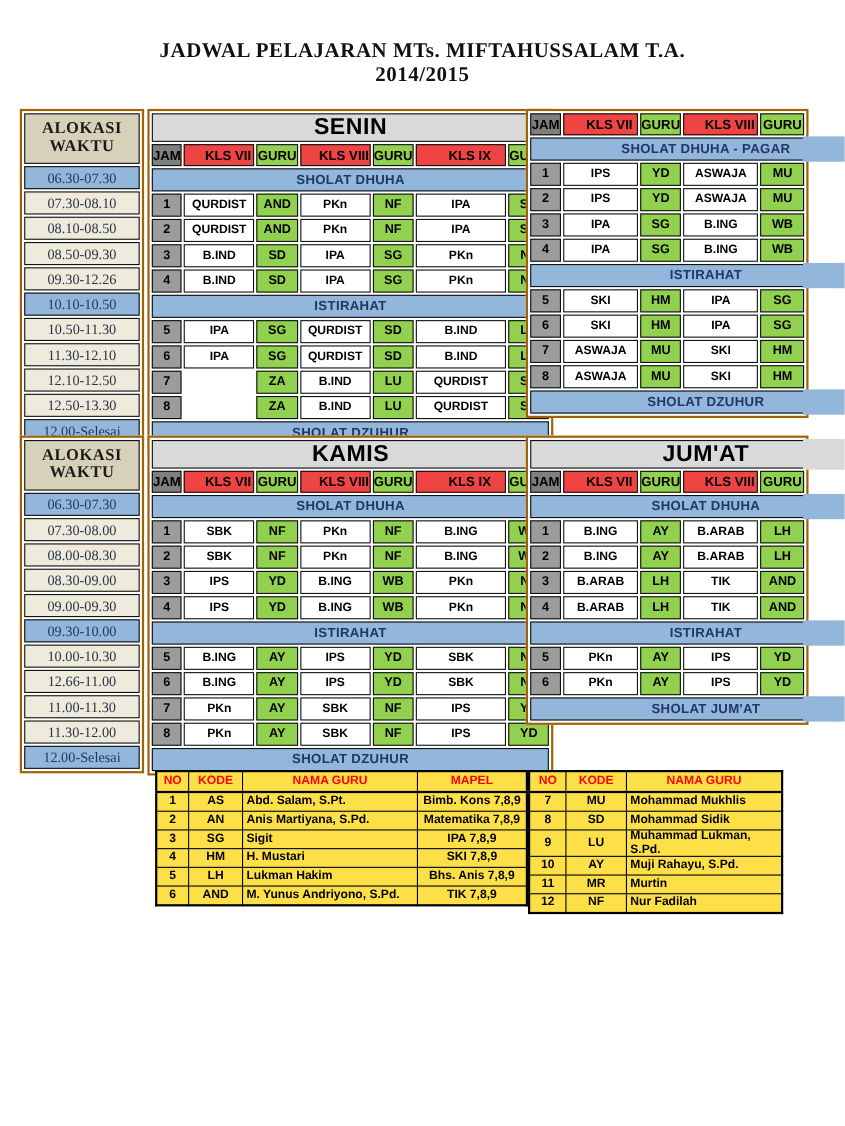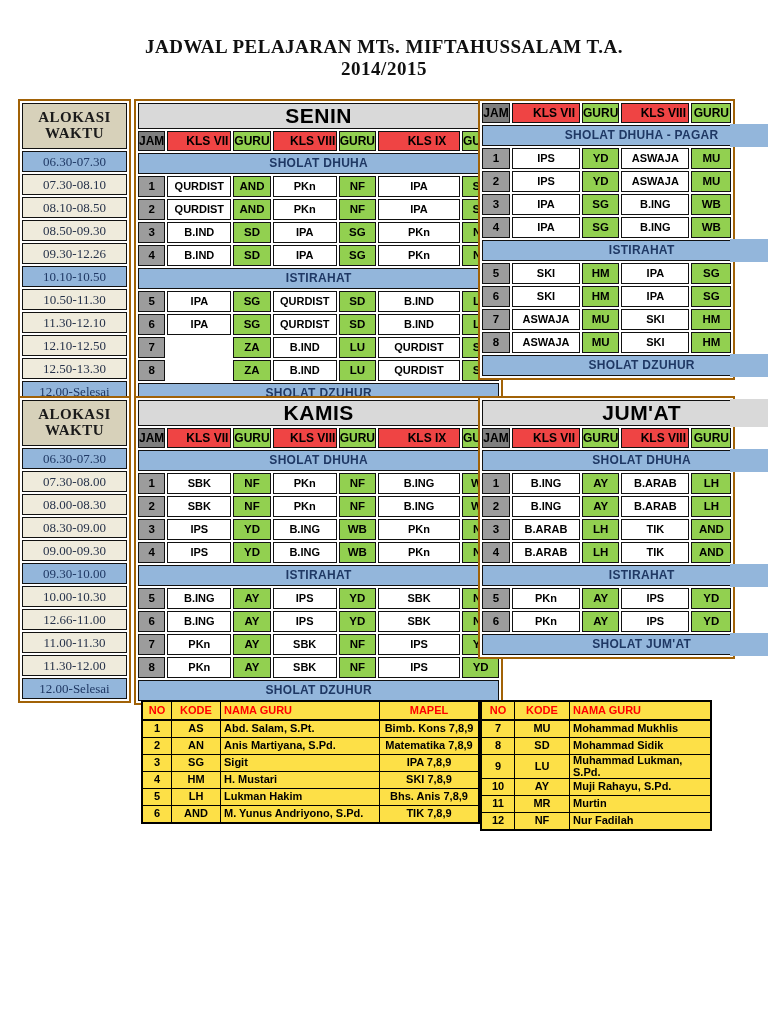--- a/index.html
+++ b/index.html
@@ -68,21 +68,21 @@
       padding:0 3px;background:#fde047;}
   .tt-tbl tr:first-child td{color:var(--red);border-bottom:2px solid #000;height:17px;}
   [data-name="teacher-table-left"] .tc0{width:22px;}
   [data-name="teacher-table-left"] .tc1{width:42px;}
   [data-name="teacher-table-left"] .tc2{width:152px;}
   [data-name="teacher-table-left"] .tc3{width:92px;}
   [data-name="teacher-table-right"] .tc0{width:26px;}
   [data-name="teacher-table-right"] .tc1{width:48px;}
   [data-name="teacher-table-right"] .tc2{width:134px;}
   .tt-tbl td.left{text-align:left;}
-  .tt-tbl tr:first-child td.left{text-align:left;}
+  .tt-tbl tr:first-child td.left{text-align:center;}
 </style>
 </head>
 <body>
 
 <div id="page" data-name="document-page">
   <div class="page-title" data-name="page-title">
     <div data-name="page-title-line1">JADWAL PELAJARAN MTs. MIFTAHUSSALAM T.A.</div>
     <div data-name="page-title-line2">2014/2015</div>
   </div>
 

